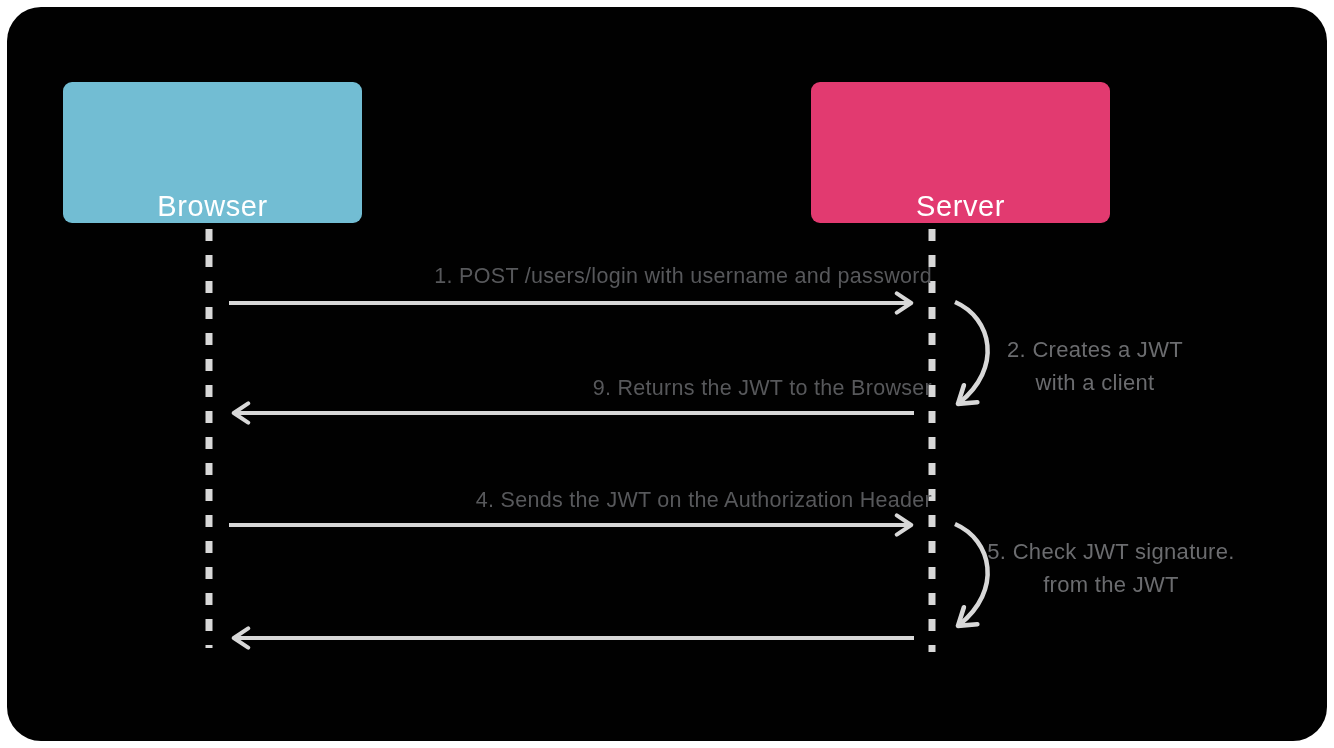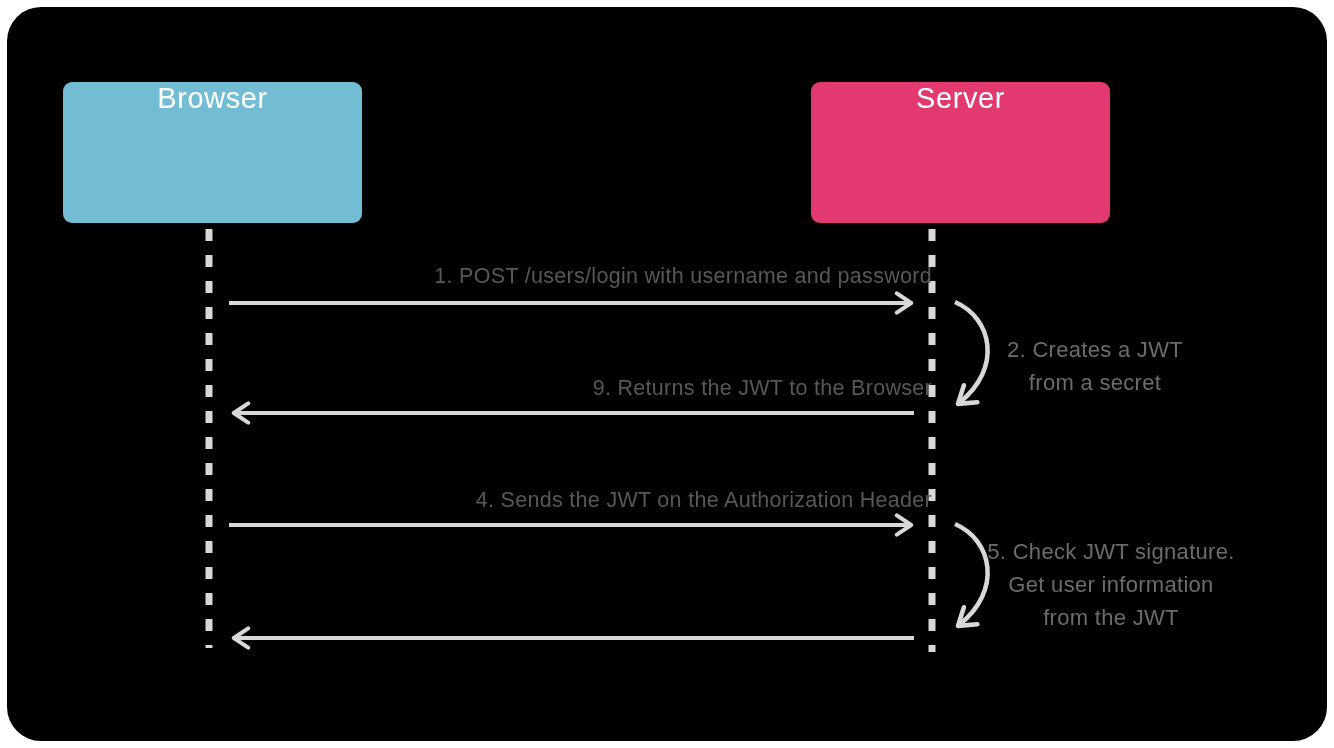--- a/index.html
+++ b/index.html
@@ -16,21 +16,21 @@
     left: 7px; top: 7px;
     width: 1320px; height: 734px;
     background: var(--background, #000000);
     border-radius: 34px;
   }
   .actor {
     position: absolute;
     top: 82px;
     width: 299px; height: 141px;
     border-radius: 9px;
-    display: flex; align-items: flex-start; justify-content: center;
+    display: flex; align-items: flex-end; justify-content: center;
     color: var(--box-text, #ffffff);
     font-size: 29px;
     letter-spacing: 0.6px;
   }
   .actor.browser { left: 63px;  background: var(--browser-box, #72BDD3); }
   .actor.server  { left: 811px; background: var(--server-box, #E23A70); }
 
   svg.lines { position: absolute; left: 0; top: 0; width: 1334px; height: 748px; }
   .ll    { stroke: var(--line, #D8D8D8); stroke-width: 7; stroke-dasharray: 12 14; }
   .ar    { stroke: var(--line, #D8D8D8); stroke-width: 4; }
@@ -95,20 +95,19 @@
   <div class="actor server">
     <span>Server</span>
   </div>
 
   <div class="msg-label m1">1. POST /users/login with username and password</div>
   <div class="msg-label m3">9. Returns the JWT to the Browser</div>
   <div class="msg-label m4">4. Sends the JWT on the Authorization Header</div>
 
   <div class="note note2">
     <div>2. Creates a JWT</div>
-    <div>from a secret</div>
+    <div>with a client</div>
   </div>
   <div class="note note5">
     <div>5. Check JWT signature.</div>
-    <div>Get user information</div>
     <div>from the JWT</div>
   </div>
 </div>
 
 </body></html>

